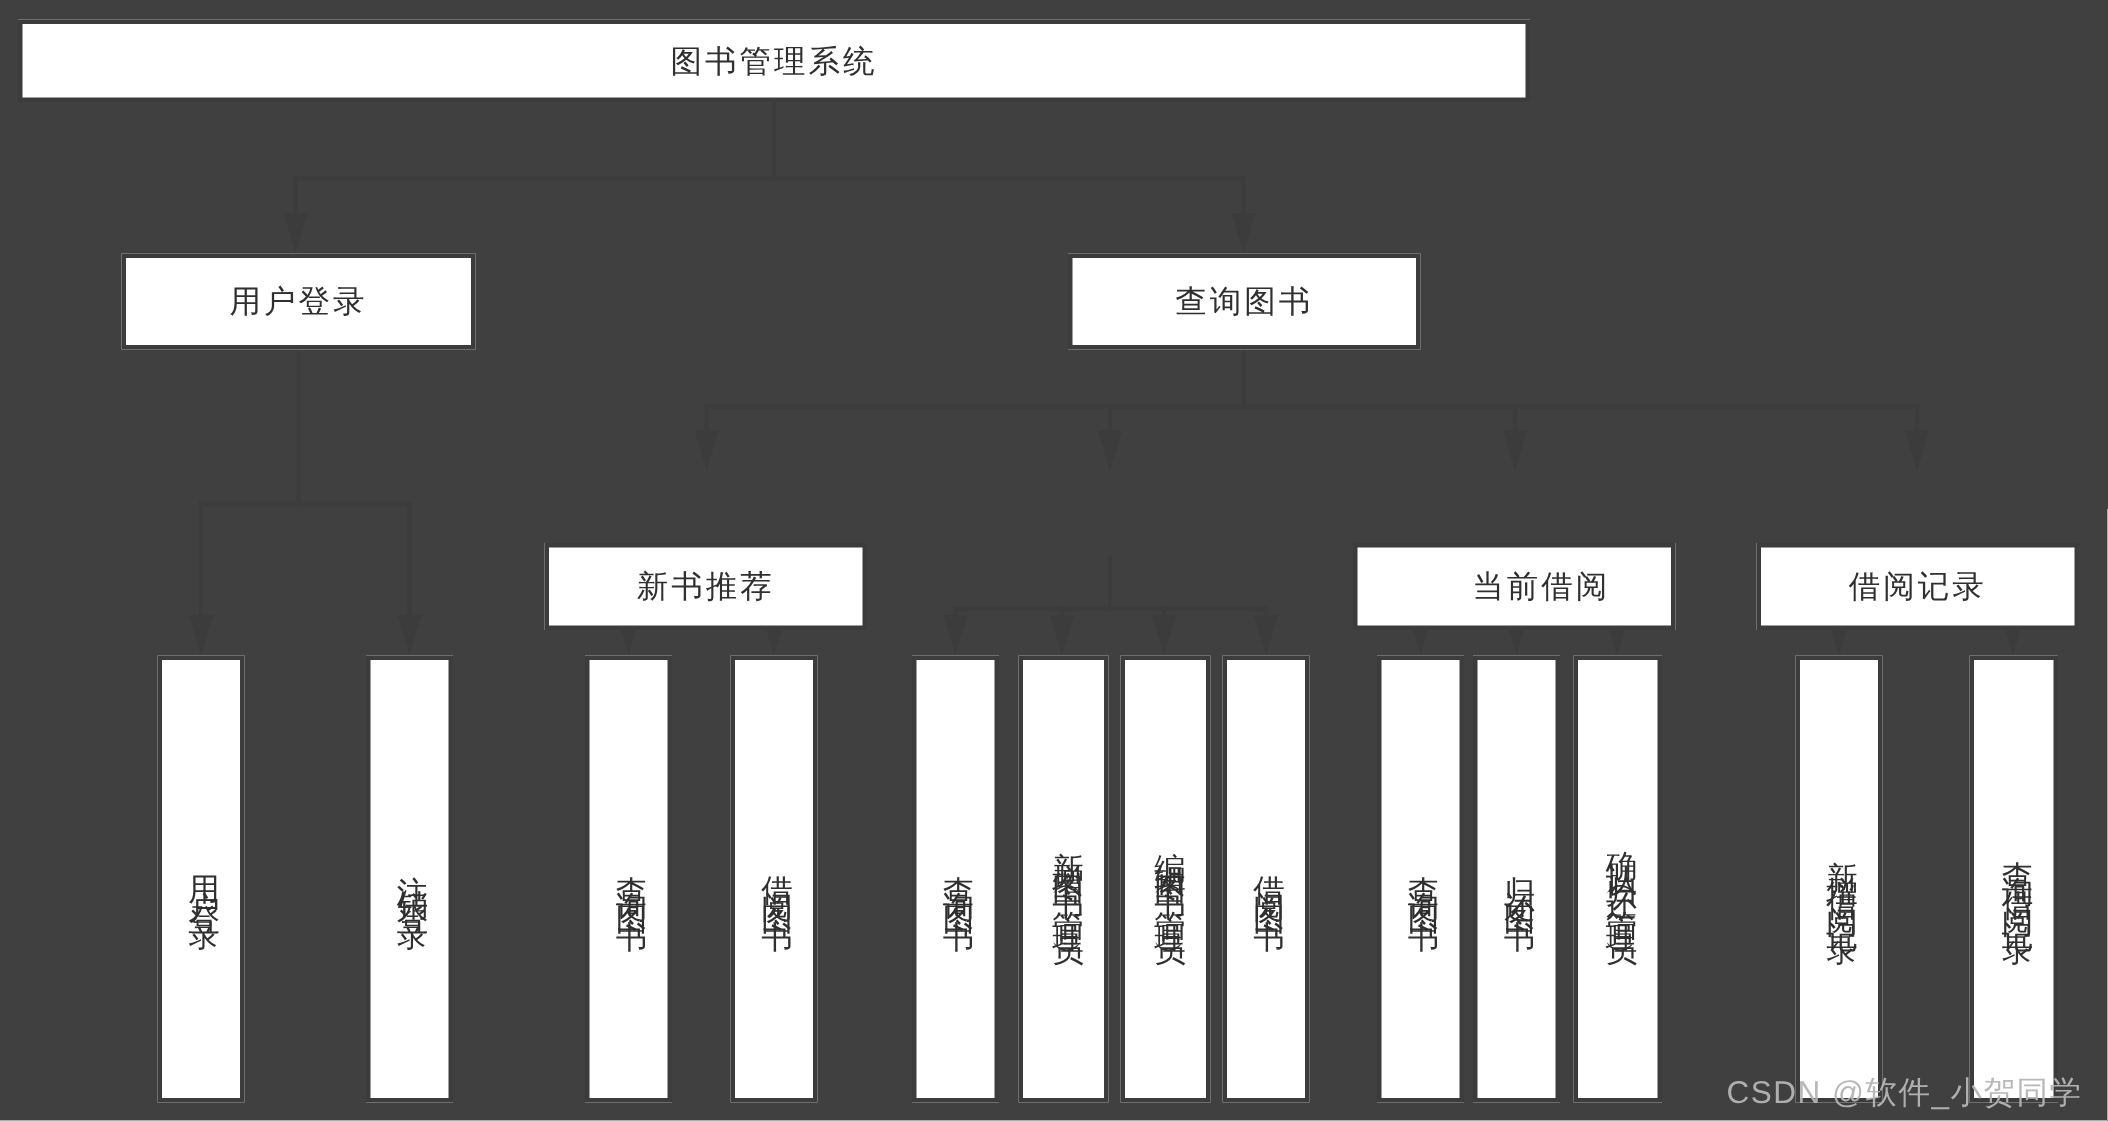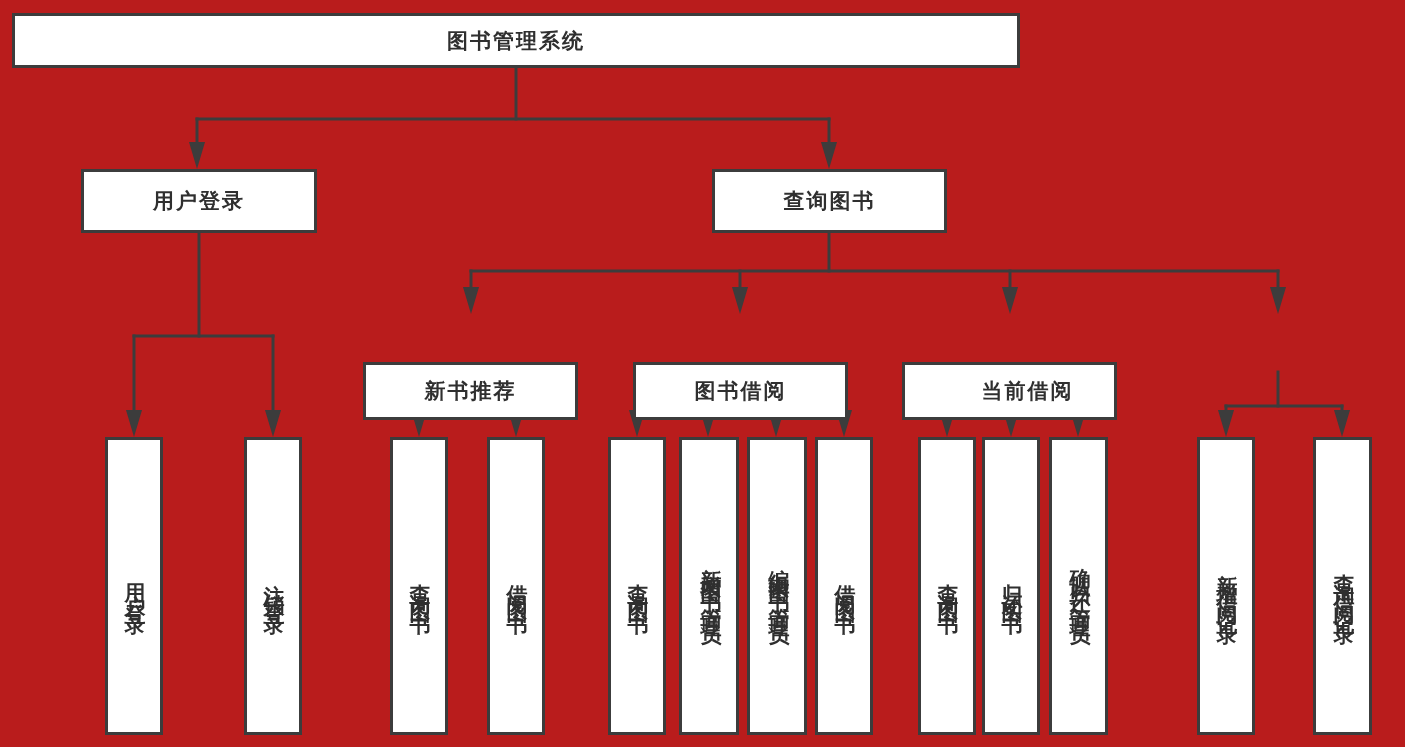--- a/index.html
+++ b/index.html
@@ -7,24 +7,23 @@
     --text: #2f2f2f;
     --box_bg: #ffffff;
     --watermark_color: #b5b5b5;
   }
   * { margin: 0; padding: 0; box-sizing: border-box; }
   html, body { background: #ffffff; }
   .canvas {
     position: relative;
     width: 1405px;
     height: 747px;
-    background: #b91c1c;
+    background: #404040;
     font-family: "Liberation Sans", sans-serif;
     overflow: hidden;
-    font-weight: bold;
   }
   .connectors {
     position: absolute;
     left: 0; top: 0;
     width: 1405px; height: 747px;
   }
   .connectors line, .connectors polyline {
     stroke: var(--line);
     stroke-width: 3;
     stroke-linecap: square;
@@ -155,34 +154,35 @@
     <line x1="1342" y1="406" x2="1342" y2="413"></line>
     <polygon points="1334,410 1350,410 1342,437"></polygon>
   </svg>
 
   <div class="node root">图书管理系统</div>
 
   <div class="node lvl2 n-user-login">用户登录</div>
   <div class="node lvl2 n-book-mgmt">查询图书</div>
 
   <div class="node lvl3 n-new-book">新书推荐</div>
-  <div class="node lvl3 n-book-borrow">图书借阅</div>
   <div class="node lvl3 n-current-borrow">当前借阅</div>
+  <div class="node lvl3 n-borrow-records">借阅记录</div>
 
   <div class="node leaf lf1">用户登录</div>
   <div class="node leaf lf2">注销登录</div>
 
   <div class="node leaf lf3">查询图书</div>
   <div class="node leaf lf4">借阅图书</div>
 
   <div class="node leaf lf5">查询图书</div>
   <div class="node leaf lf6">新增图书（管理员）</div>
   <div class="node leaf lf7">编辑图书（管理员）</div>
   <div class="node leaf lf8">借阅图书</div>
 
   <div class="node leaf lf9">查询图书</div>
   <div class="node leaf lf10">归还图书</div>
   <div class="node leaf lf11">确认归还（管理员）</div>
 
   <div class="node leaf lf12">新增借阅记录</div>
   <div class="node leaf lf13">查询借阅记录</div>
 
+  <div class="watermark">CSDN @软件_小贺同学</div>
 </div>
 
 </body></html>

